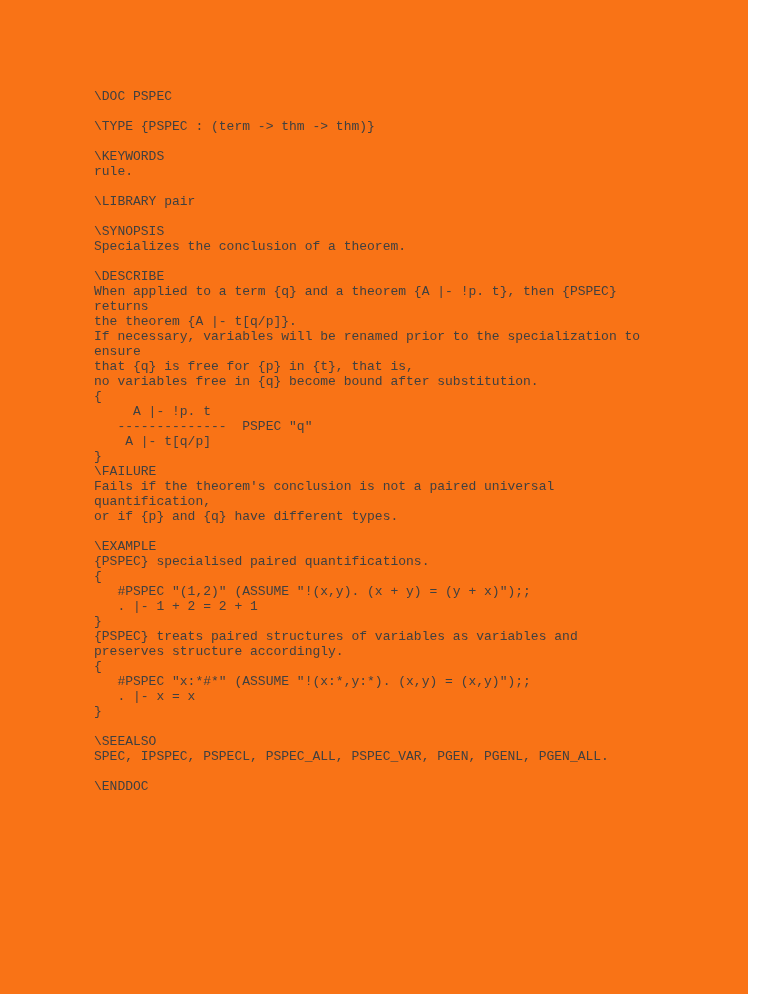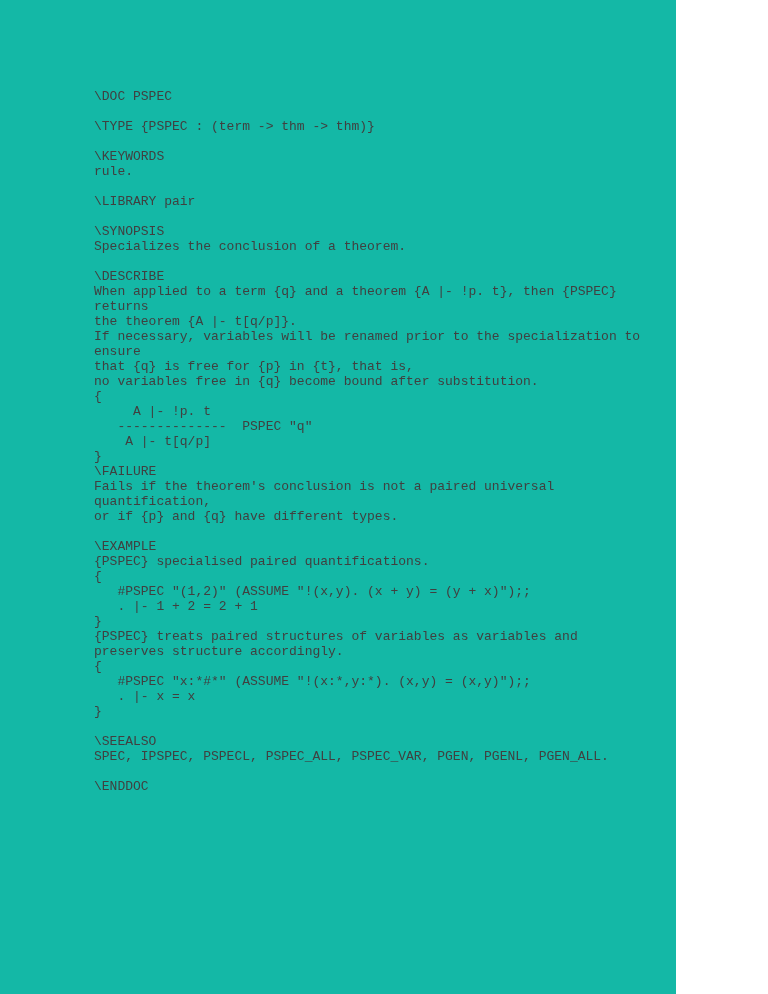--- a/index.html
+++ b/index.html
@@ -4,23 +4,23 @@
 <style>
   * { margin: 0; padding: 0; box-sizing: border-box; }
   html, body {
     width: 768px;
     height: 994px;
     background: #ffffff;
     font-family: "Liberation Mono", "DejaVu Sans Mono", monospace;
   }
   .sheet {
     position: relative;
-    width: 676px;
+    width: 748px;
     height: 994px;
-    background: #14b8a6;
+    background: #f97316;
     overflow: hidden;
   }
   .doc-text {
     position: absolute;
     left: 94px;
     top: 89px;
     font-family: "Liberation Mono", "DejaVu Sans Mono", monospace;
     font-size: 13px;
     line-height: 15px;
     color: #404040;

